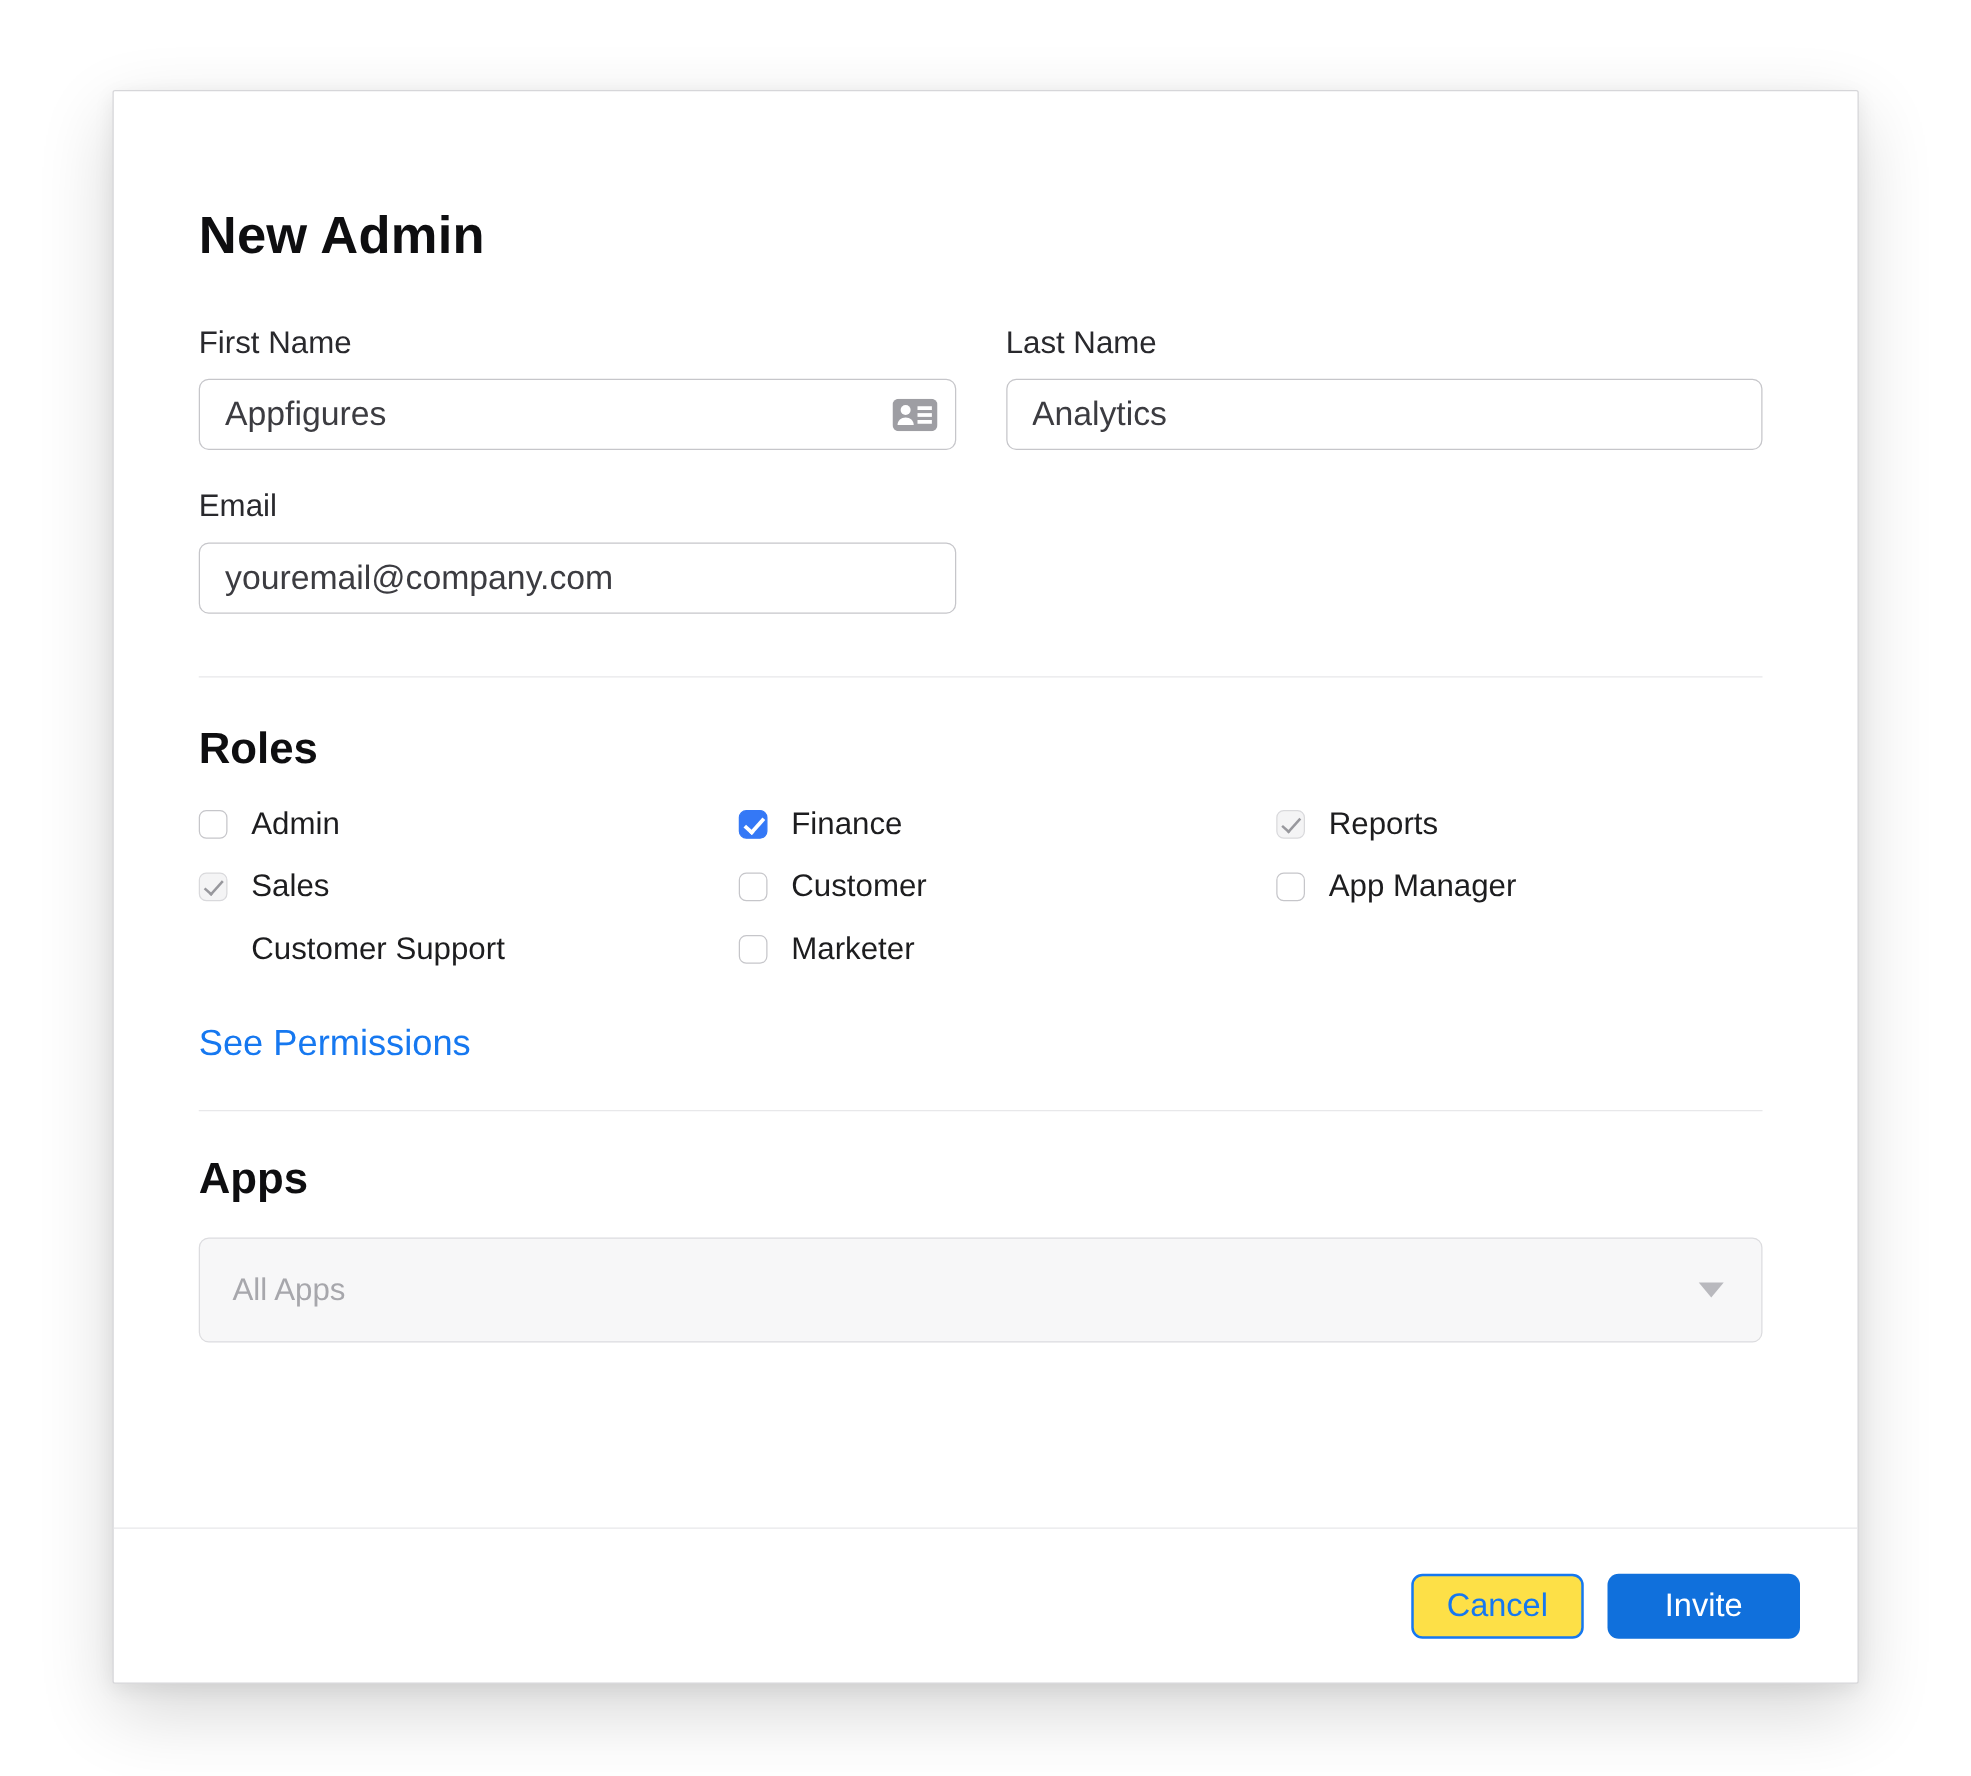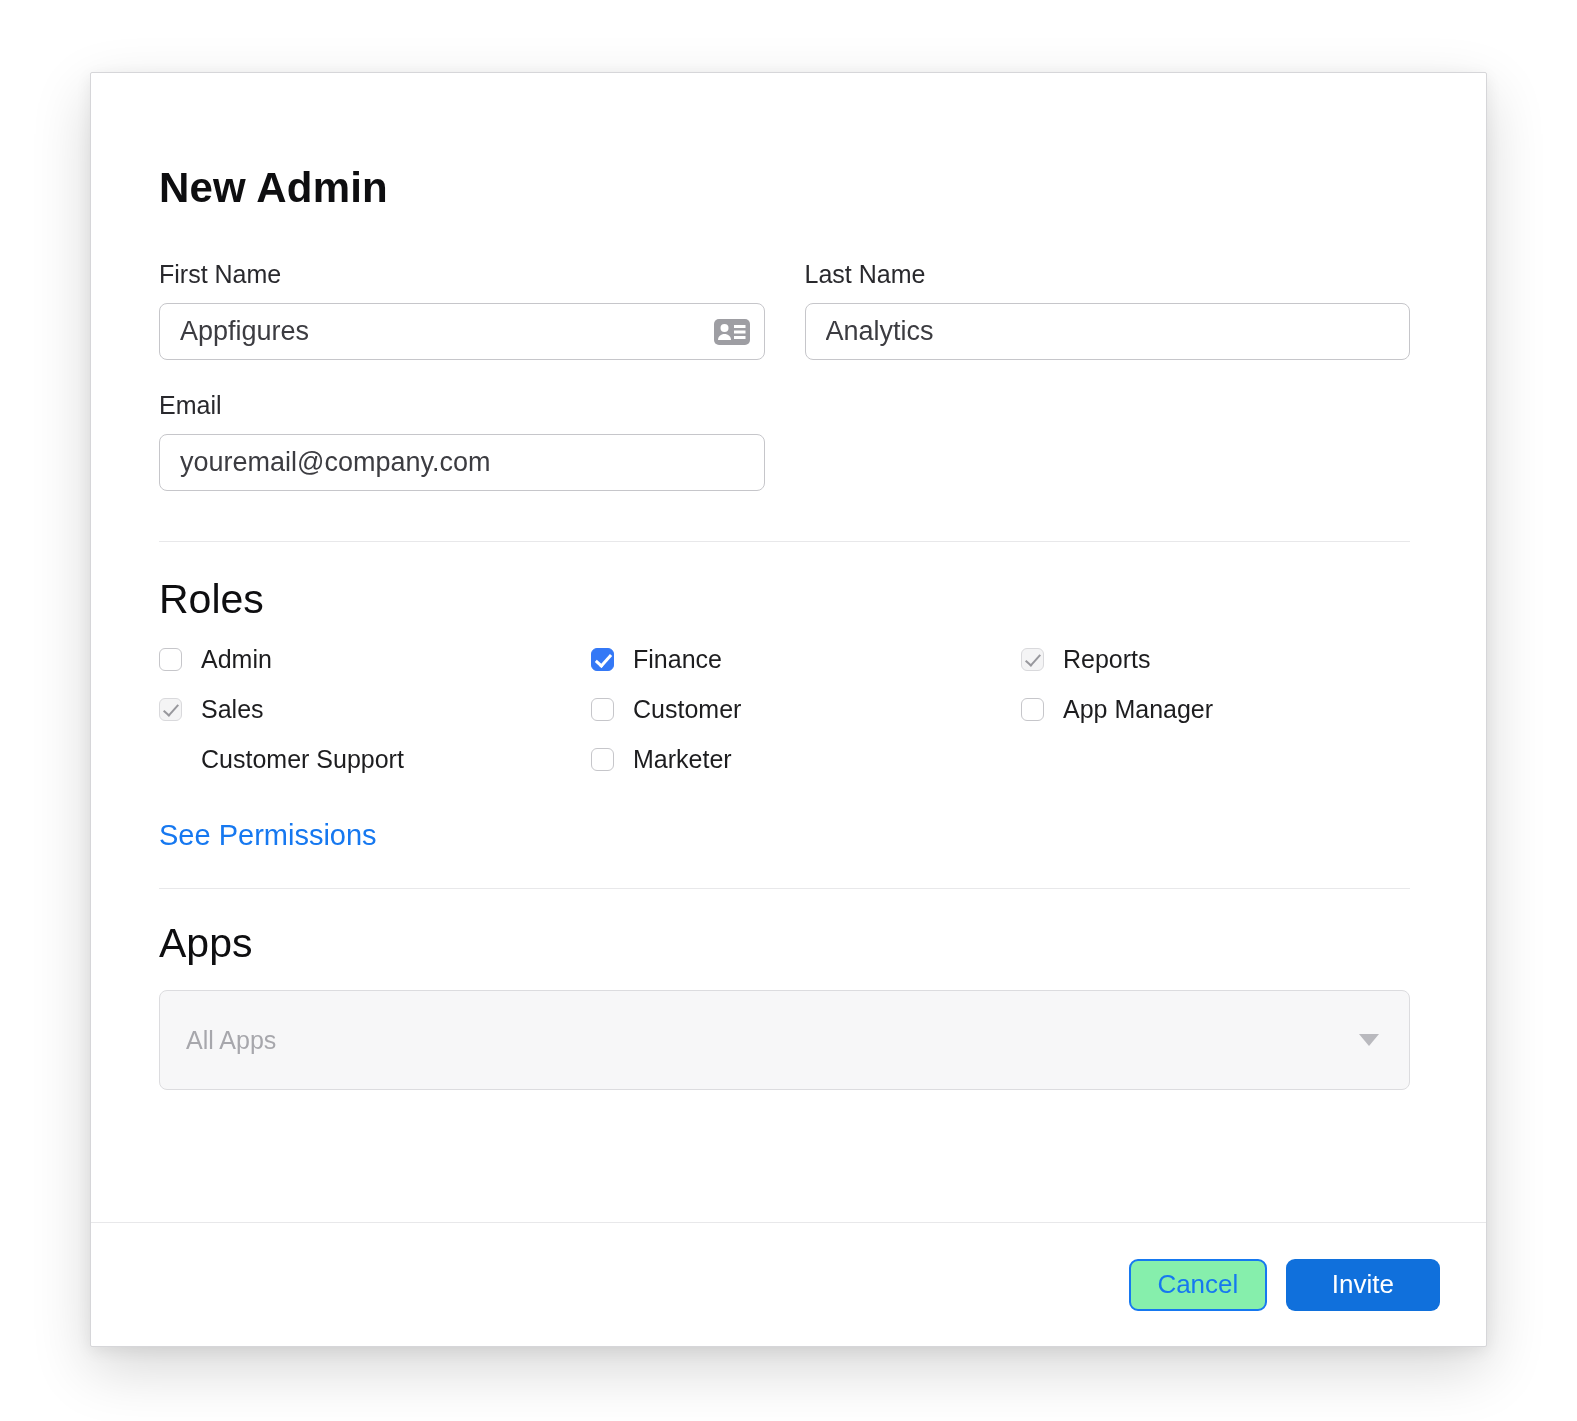--- a/index.html
+++ b/index.html
@@ -58,23 +58,23 @@
   }
   .email-block { margin-top: 30px; width: calc(50% - 20px); }
   .divider {
     border: none;
     border-top: 1px solid #e8e8ea;
     margin-top: 50px;
   }
   .divider.second { margin-top: 38px; }
   .section-heading {
     margin-top: 36px;
-    font-size: 41px;
+    font-size: 35px;
     line-height: 42px;
-    font-weight: 400;
+    font-weight: 700;
     color: #0e0e10;
   }
   .section-heading.apps { margin-top: 33px; }
   .roles-grid {
     margin-top: 14px;
     display: grid;
     grid-template-columns: 432px 430px 1fr;
     grid-auto-rows: 50px;
     align-items: center;
   }
@@ -116,21 +116,21 @@
   .link-row { margin-top: 36px; }
   .permissions-link {
     font-size: 29px;
     line-height: 30px;
     color: var(--accent-link, #1678F0);
     text-decoration: none;
     cursor: pointer;
   }
   .apps-select {
     margin-top: 26px;
-    height: 100px;
+    height: 84px;
     border: 1px solid #dcdcdf;
     border-radius: 8px;
     background: #f7f7f8;
     display: flex;
     align-items: center;
     justify-content: space-between;
     padding: 0 30px 0 26px;
     cursor: default;
   }
   .apps-select-value { font-size: 25px; color: #a7a7ac; }
@@ -157,21 +157,21 @@
     font-size: 26px;
     font-family: "Liberation Sans", sans-serif;
     cursor: pointer;
     display: inline-flex;
     align-items: center;
     justify-content: center;
   }
   .btn-cancel {
     min-width: 138px;
     padding: 0 24px;
-    background: #86efac;
+    background: #fde047;
     border: 2px solid var(--accent-link, #1678F0);
     color: var(--accent-link, #1678F0);
   }
   .btn-invite {
     min-width: 141px;
     padding: 0 46px;
     background: var(--invite-button, #1070DC);
     border: none;
     color: #ffffff;
   }

